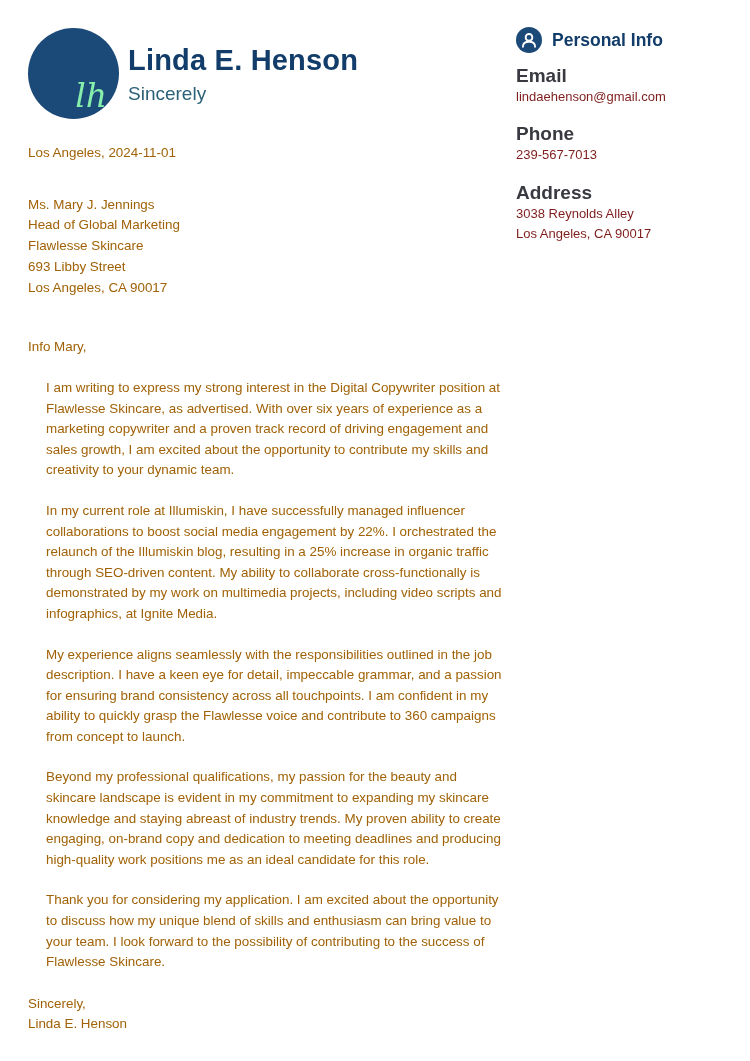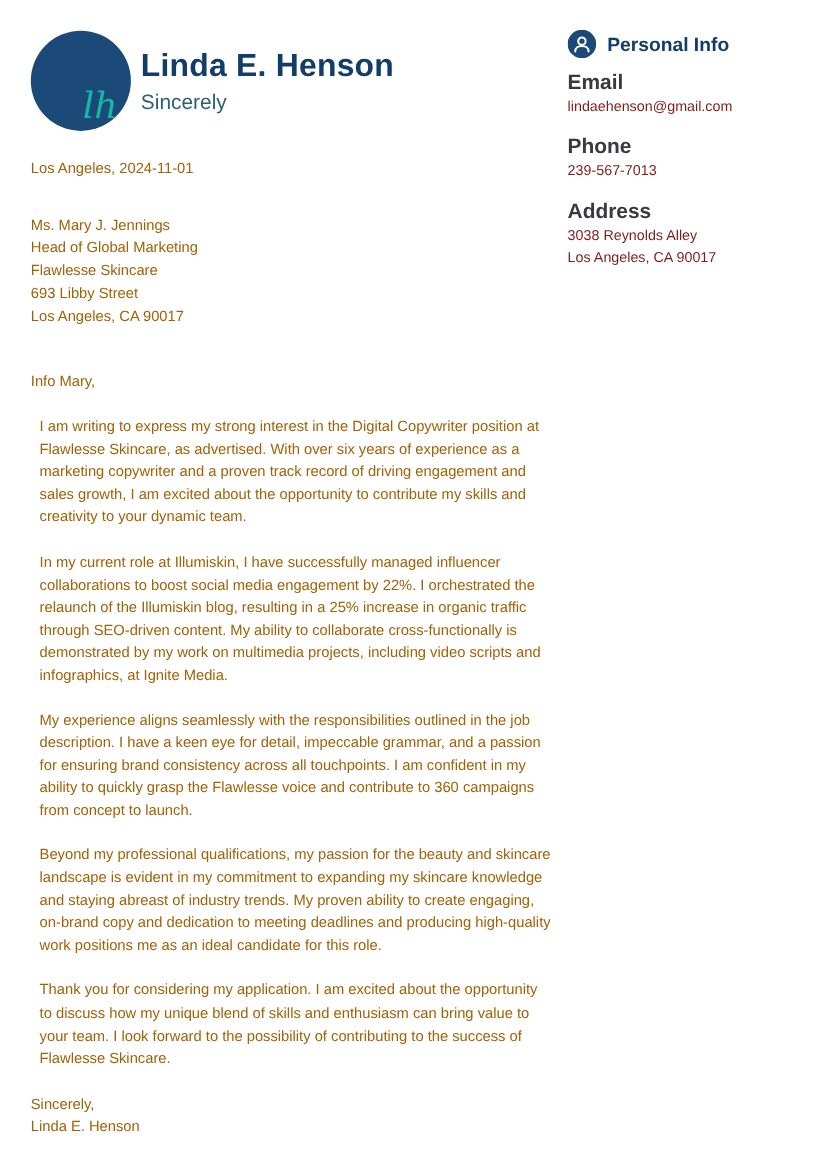--- a/index.html
+++ b/index.html
@@ -29,21 +29,21 @@
     height: 91px;
     border-radius: 50%;
     background: #1c4a78;
     position: relative;
     flex: 0 0 auto;
   }
   .avatar .initials {
     position: absolute;
     right: 12px;
     bottom: 7px;
-    color: #14b8a6;
+    color: #86efac;
     font-family: "DejaVu Serif", serif;
     font-style: italic;
     font-size: 33px;
     line-height: 1;
   }
   .name-block { margin-left: 9px; padding-top: 2px; }
   .person-name {
     margin: 0;
     font-size: 29px;
     font-weight: 700;
@@ -56,21 +56,21 @@
     font-size: 19px;
     color: #2b6078;
     line-height: 1.1;
   }
 
   .body-text { font-size: 13.4px; color: #a16207; }
   .date-line { margin-top: 24px; line-height: 20.5px; }
   .recipient { margin-top: 31px; }
   .recipient .line { line-height: 20.8px; }
   .salutation { margin-top: 39px; line-height: 20.5px; }
-  .para { margin: 20px 0 0 8px; line-height: 20.6px; }
+  .para { margin: 20px 0 0 18px; line-height: 20.6px; }
   .closing { margin-top: 21px; line-height: 20.5px; }
   .signature { margin-top: 0; line-height: 20.5px; }
 
   
   .sidebar {
     position: absolute;
     left: 516px;
     top: 27px;
     width: 212px;
   }

